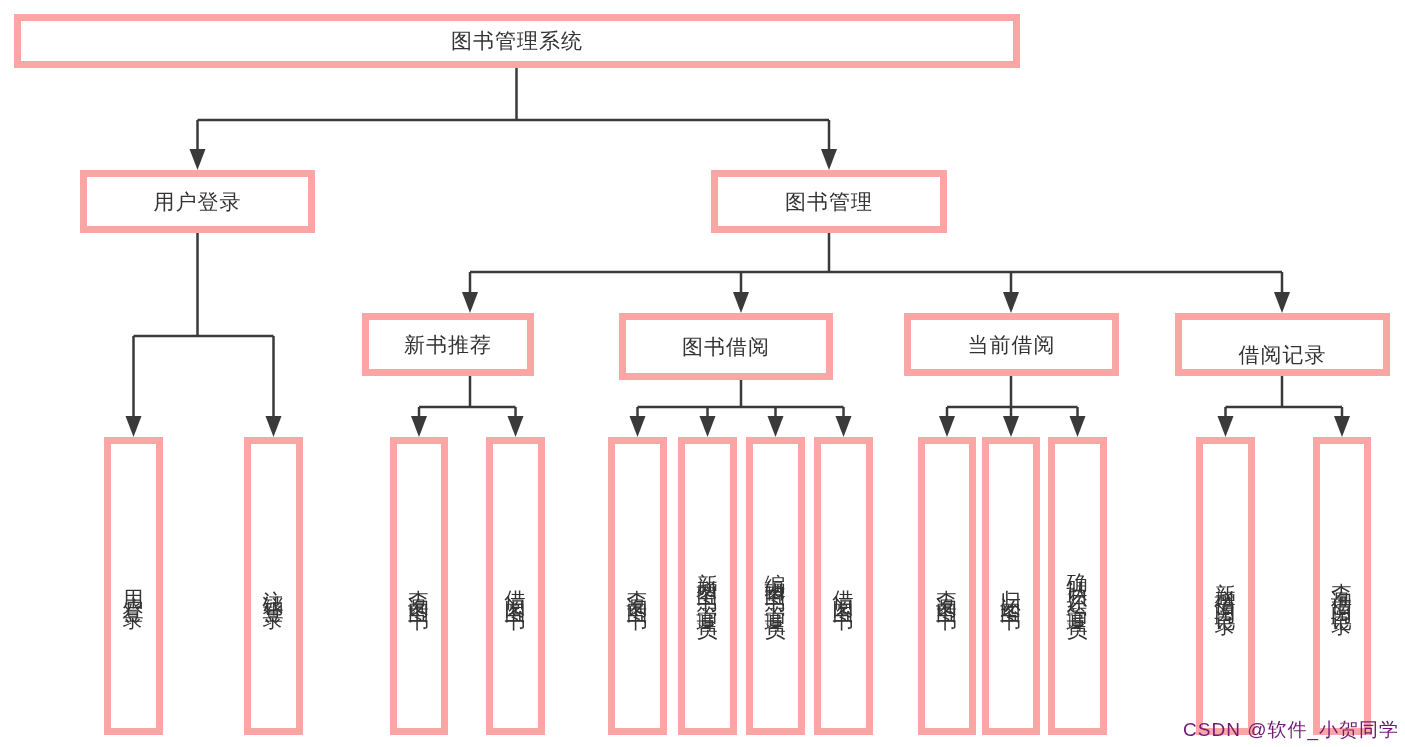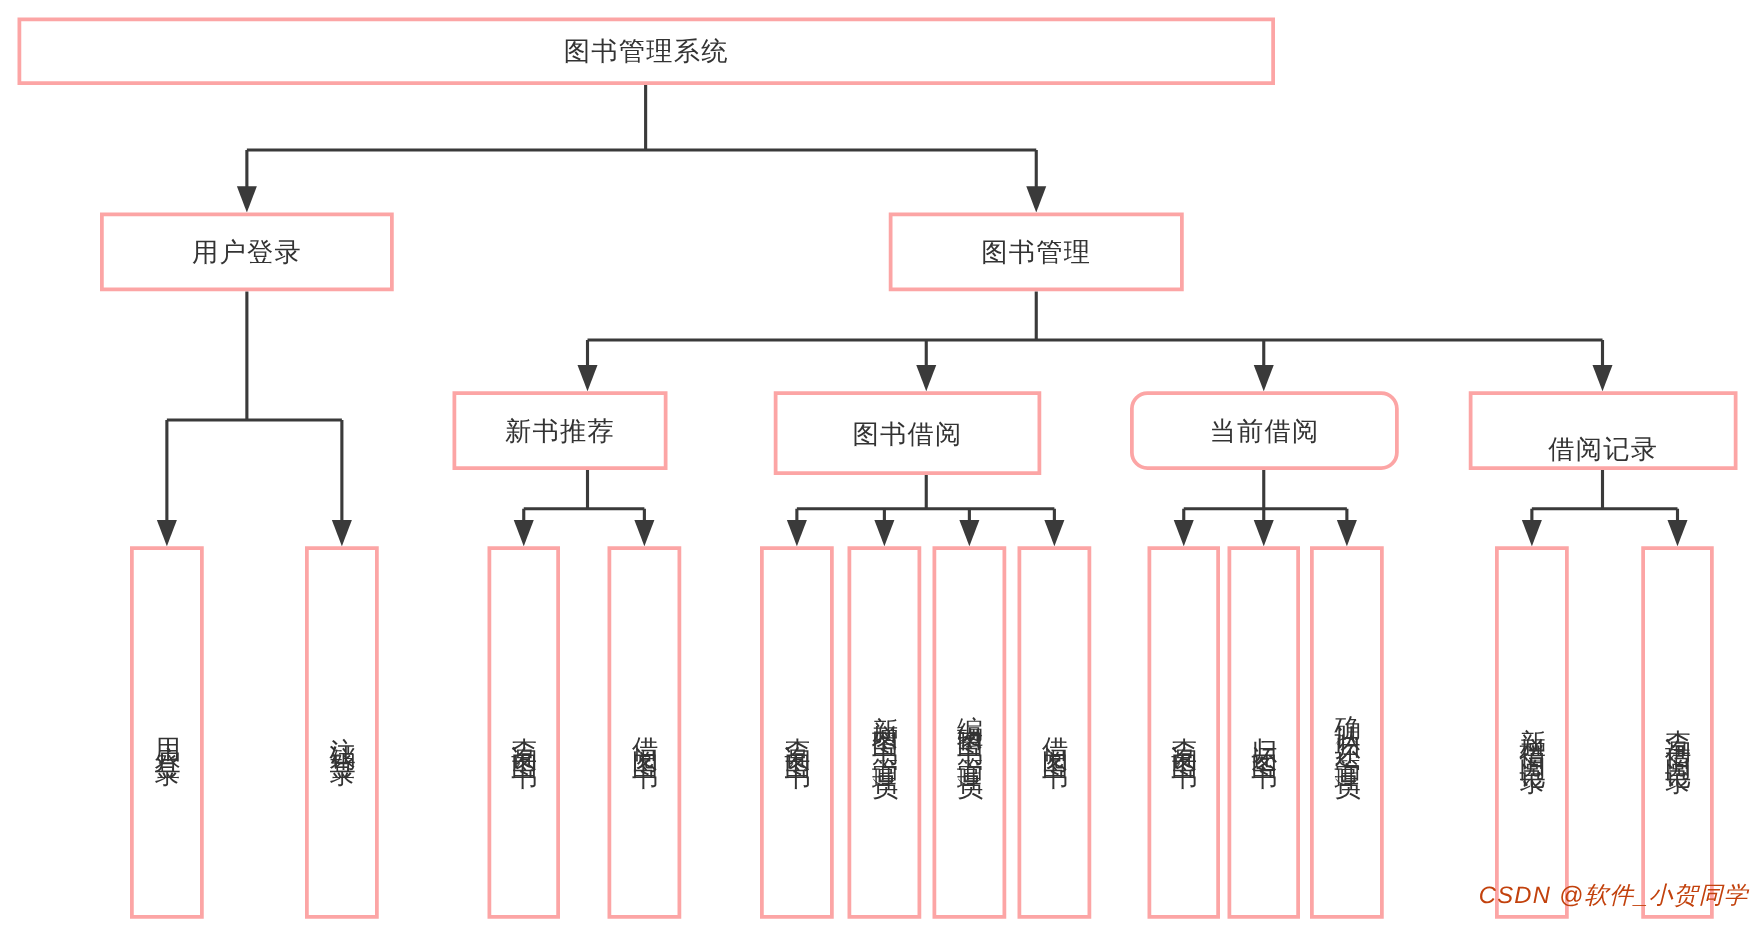--- a/index.html
+++ b/index.html
@@ -8,66 +8,65 @@
     width: 1405px;
     height: 747px;
     background: #ffffff;
     font-family: "Liberation Sans", "DejaVu Sans", sans-serif;
     overflow: hidden;
   }
   #wires { position: absolute; left: 0; top: 0; width: 1405px; height: 747px; }
   .box {
     position: absolute;
     box-sizing: border-box;
-    border: 3px solid #fca5a5;
+    border: 7px solid #fca5a5;
     background: #ffffff;
     display: flex;
     align-items: center;
     justify-content: center;
     color: #333333;
     font-size: 21px;
     letter-spacing: 1px;
     text-align: center;
   }
   .vbox span {
     writing-mode: vertical-rl;
     letter-spacing: 0.32em;
     line-height: 1.1;
   }
   
   .n-root   { left: 14px;  top: 14px;  width: 1006px; height: 54px; }
   .n-login  { left: 80px;  top: 170px; width: 235px; height: 63px; }
   .n-mgmt   { left: 711px; top: 170px; width: 236px; height: 63px; text-align: right; }
   .n-rec    { left: 362px; top: 313px; width: 172px; height: 63px; }
   .n-borrow { left: 619px; top: 313px; width: 214px; height: 67px; }
-  .n-cur    { left: 904px; top: 313px; width: 215px; height: 63px; border-radius: 14px; }
+  .n-cur    { left: 904px; top: 313px; width: 215px; height: 63px; }
   .n-hist   { left: 1175px; top: 313px; width: 215px; height: 63px; align-items: flex-end; }
   .leaf { top: 437px; width: 59px; height: 298px; }
   .l1  { left: 104px; }
   .l2  { left: 244px; }
   .l3  { left: 390px; width: 58px; }
   .l4  { left: 486px; }
   .l5  { left: 608px; }
   .l6  { left: 678px; }
   .l7  { left: 746px; }
   .l8  { left: 814px; }
   .l9  { left: 918px; width: 58px; }
   .l10 { left: 982px; width: 58px; }
   .l11 { left: 1048px; }
   .l12 { left: 1196px; }
   .l13 { left: 1313px; width: 58px; }
   #watermark {
     position: absolute;
     right: 6px;
-    bottom: 18px;
+    bottom: 4px;
     font-size: 19px;
-    color: #c2410c;
+    color: #701a75;
     letter-spacing: 1px;
     white-space: nowrap;
-    font-style: italic;
   }
 </style>
 </head>
 <body>
 
 <div id="canvas">
 
   <svg id="wires" viewBox="0 0 1405 747" xmlns="http://www.w3.org/2000/svg">
     <g stroke="#3a3a3a" stroke-width="2.5" fill="none">
 

